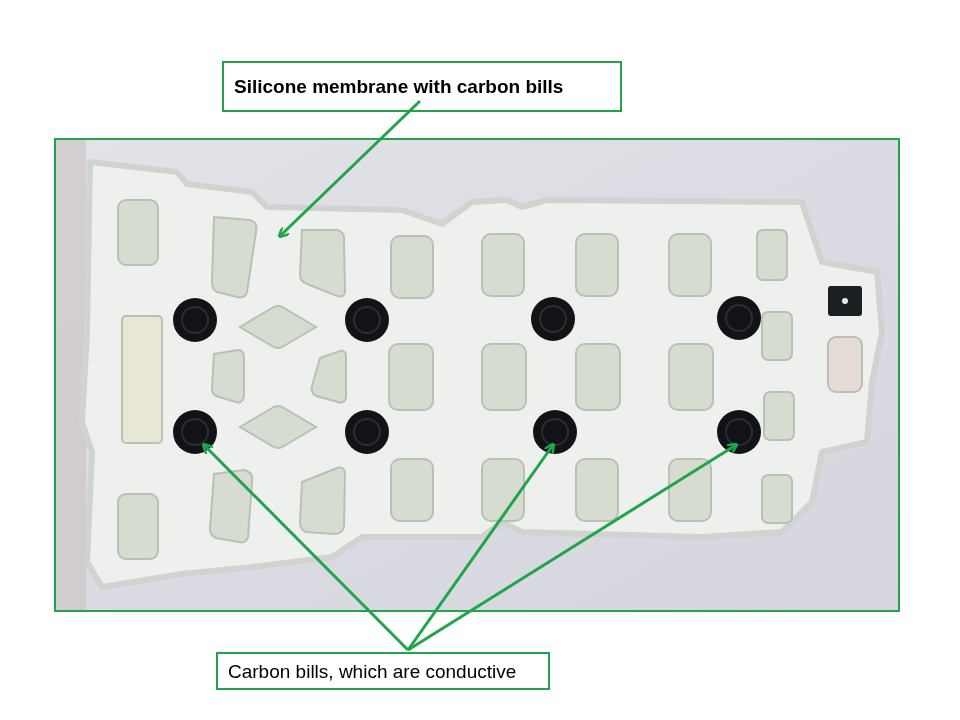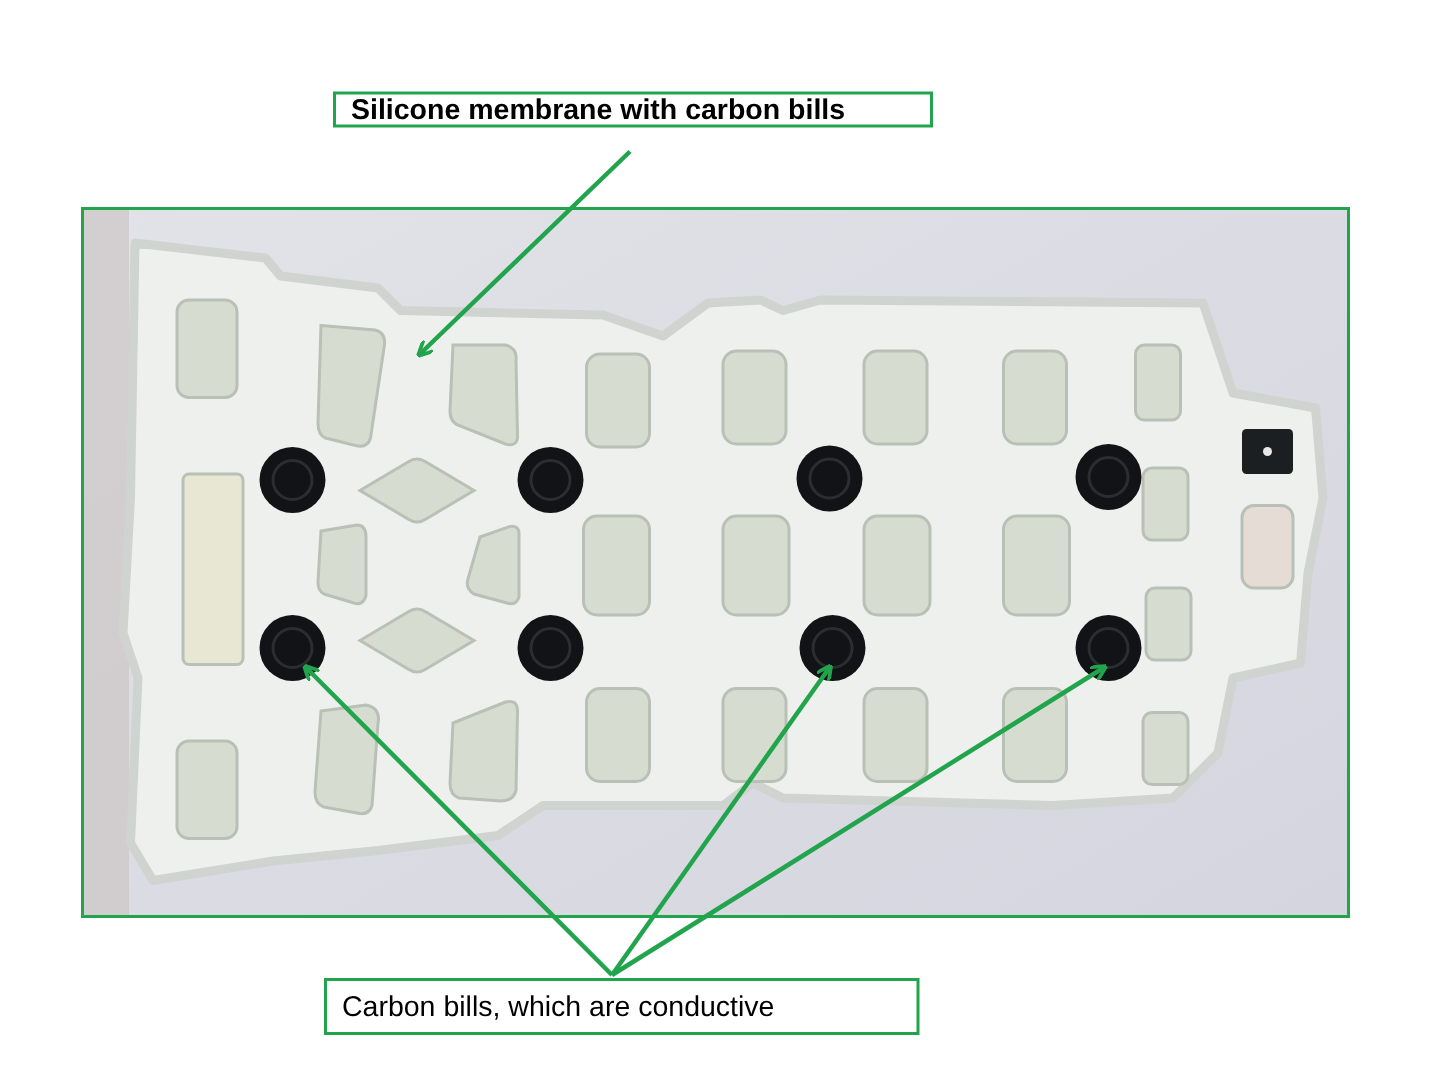--- a/index.html
+++ b/index.html
@@ -2,22 +2,22 @@
 <html><head>
 <meta charset="utf-8">
 <style>
   html, body { margin:0; padding:0; background:#ffffff; }
   body { width:960px; height:720px; position:relative; overflow:hidden; font-family:"Liberation Sans", sans-serif; }
   .callout {
     position:absolute; border:2px solid #22a44d; background:#ffffff;
     box-sizing:border-box; color:#000; font-size:19px; line-height:1;
     display:flex; align-items:center; padding-left:10px;
   }
-  #callout-top { left:222px; top:61px; width:400px; height:24px; font-weight:bold; }
-  #callout-bottom { left:216px; top:652px; width:397px; height:38px; }
+  #callout-top { left:222px; top:61px; width:400px; height:51px; font-weight:bold; }
+  #callout-bottom { left:216px; top:652px; width:334px; height:38px; }
   #photo-frame { position:absolute; left:54px; top:138px; width:846px; height:474px; border:2px solid #22a44d; box-sizing:border-box; overflow:hidden; background:#dcdde3; }
   svg#arrows { position:absolute; left:0; top:0; width:960px; height:720px; pointer-events:none; }
 </style>
 </head>
 <body>
 
 <div id="callout-top" class="callout">
   <span>Silicone  membrane with carbon bills</span>
 </div>
 

